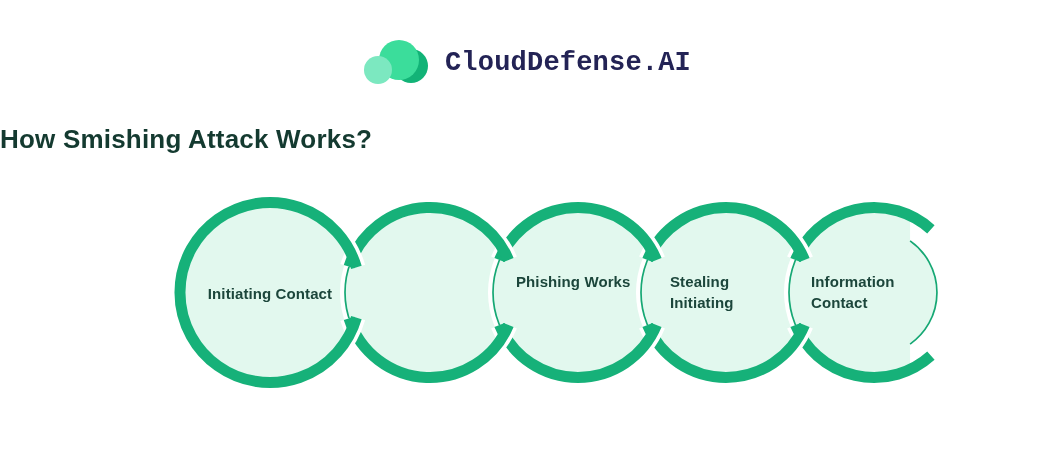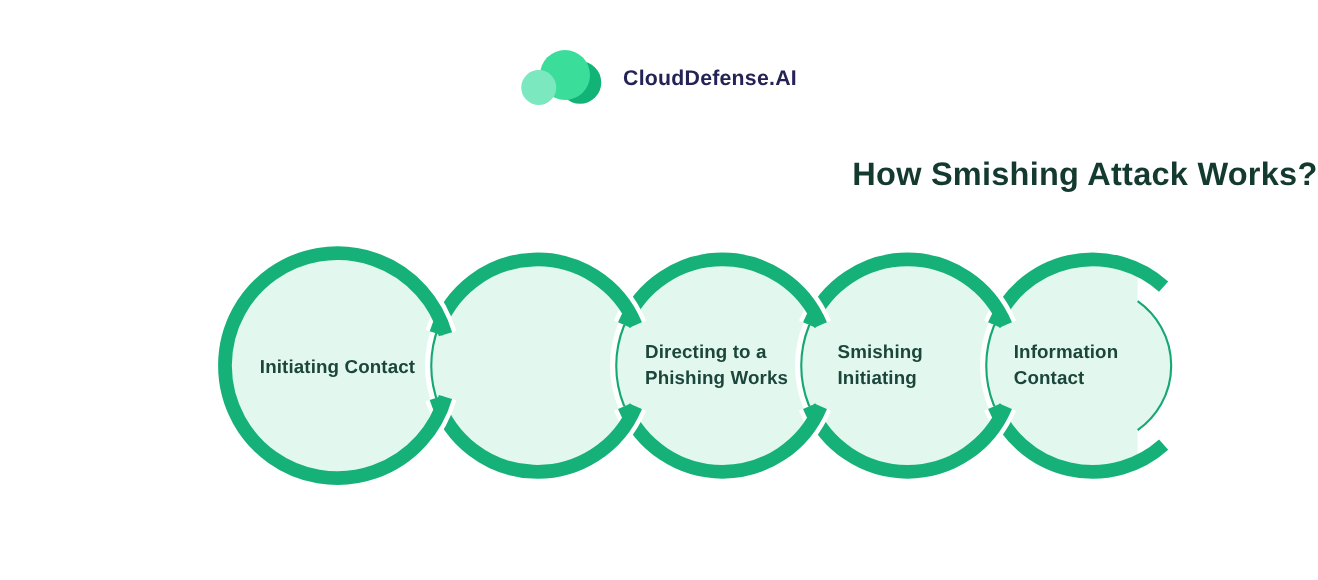--- a/index.html
+++ b/index.html
@@ -14,25 +14,26 @@
     font-family:"Liberation Sans","DejaVu Sans",sans-serif;
     position:relative;overflow:hidden;
   }
   .page{position:absolute;inset:0;}
   .header{
     position:absolute;top:40px;left:0;width:1054px;
     display:flex;align-items:center;justify-content:center;gap:14px;
   }
   .logo-icon{width:68px;height:46px;display:block;}
   .brand{
-    font-size:17px;font-weight:bold;letter-spacing:.2px;
+    font-size:27px;font-weight:bold;letter-spacing:.2px;
     color:var(--brand-text);
+    font-family:Liberation Mono, monospace;
   }
   .title{
-    position:absolute;top:124px;left:0;width:1054px;text-align:right;
+    position:absolute;top:124px;left:0;width:1054px;text-align:left;
     font-size:26px;font-weight:bold;letter-spacing:.2px;
     color:var(--title-text);
   }
   .diagram{position:absolute;top:0;left:16px;width:1054px;height:464px;}
   .rings{position:absolute;top:0;left:0;}
   .disk{fill:var(--mint-fill);stroke:var(--thin-line);stroke-width:1.7;}
   .halo{fill:var(--bg);stroke:none;}
   .band{fill:none;stroke:var(--ring-green);stroke-width:11;stroke-linecap:butt;}
   .casing{fill:none;stroke:var(--bg);stroke-width:9;stroke-linecap:butt;}
   .thin-arc{fill:none;stroke:var(--thin-line);stroke-width:1.7;}
@@ -103,25 +104,24 @@
 
         <path class="casing" d="M 344.8 266.1 A 94.5 94.5 0 1 0 344.8 318.9"></path>
         <path class="band" d="M 340.4 267.4 A 90 90 0 1 0 340.4 317.6"></path>
       </g>
     </svg>
 
     <div class="step-label centered" style="left:169px;top:283px;width:170px;">
       <span>Initiating Contact</span>
     </div>
     <div class="step-label" style="left:500px;top:271px;">
-      <span>Directing to a</span>
       <span>Phishing Works</span>
     </div>
     <div class="step-label" style="left:654px;top:271px;">
-      <span>Smishing</span>
+      <span>Stealing</span>
       <span>Initiating</span>
     </div>
     <div class="step-label" style="left:795px;top:271px;">
       <span>Information</span>
       <span>Contact</span>
     </div>
   </div>
 </div>
 
 </body></html>

